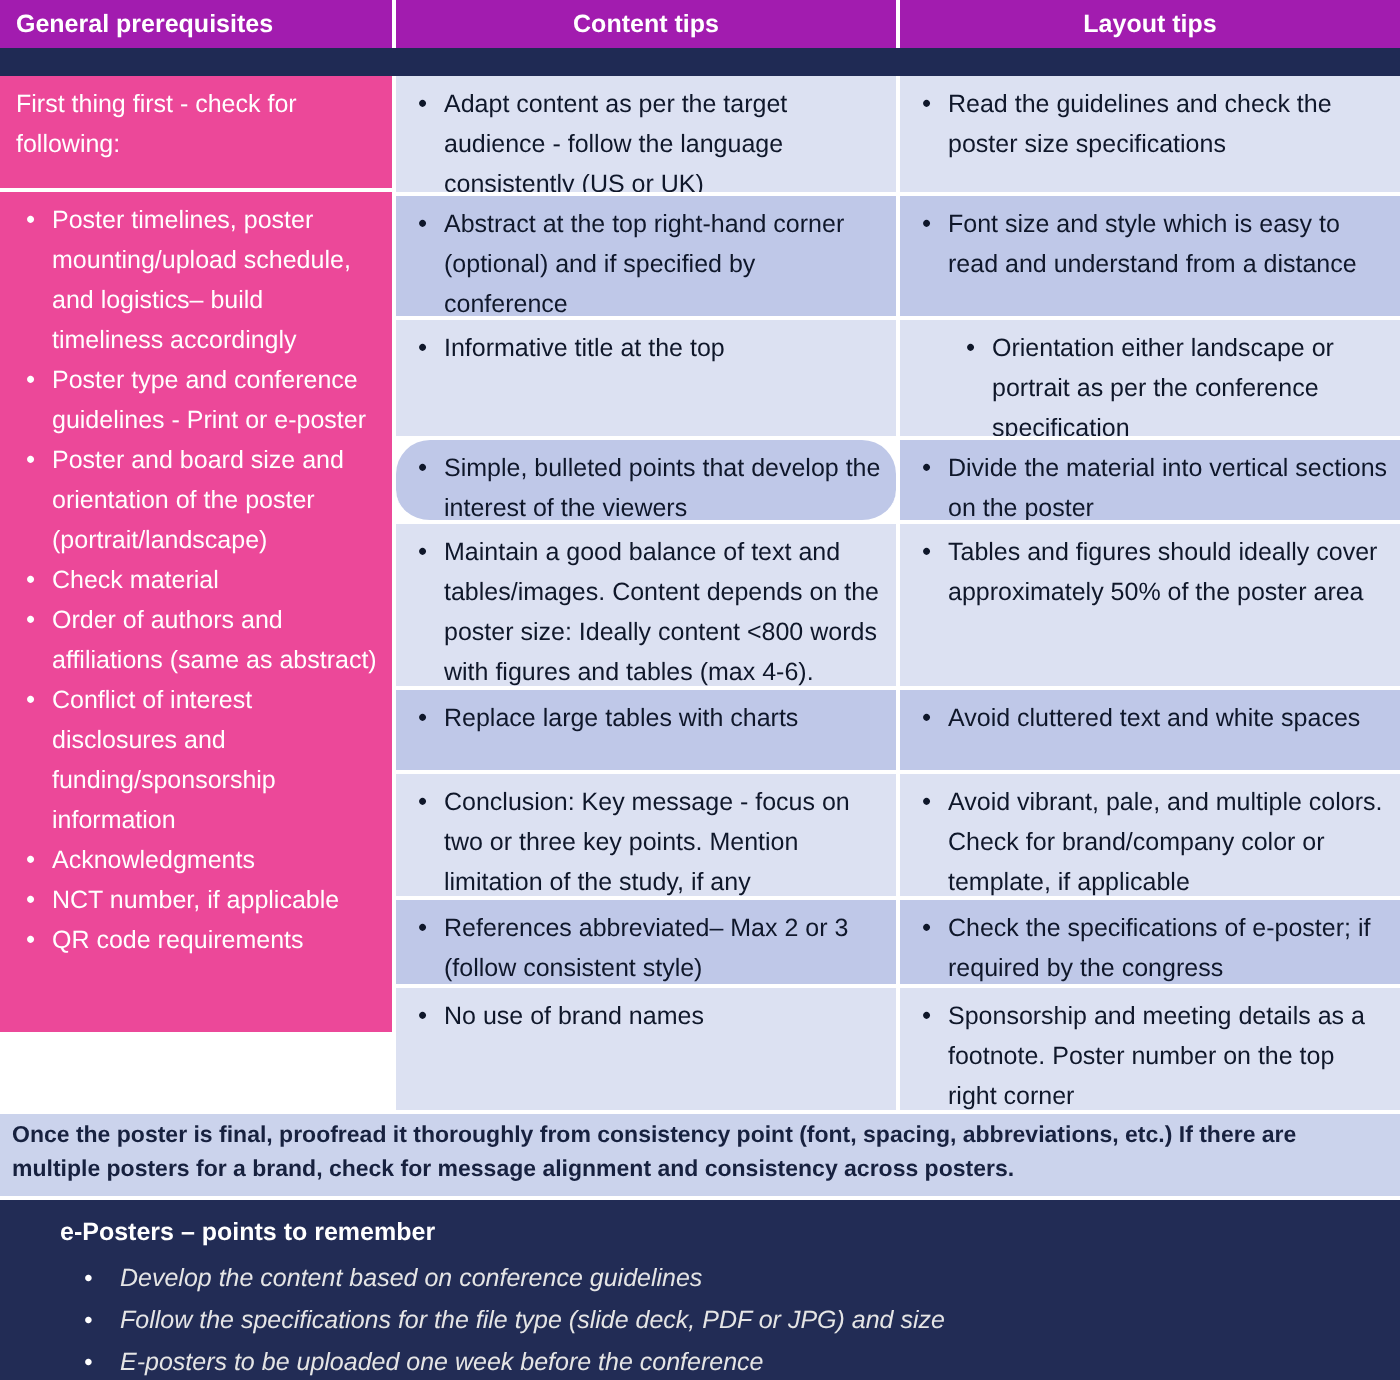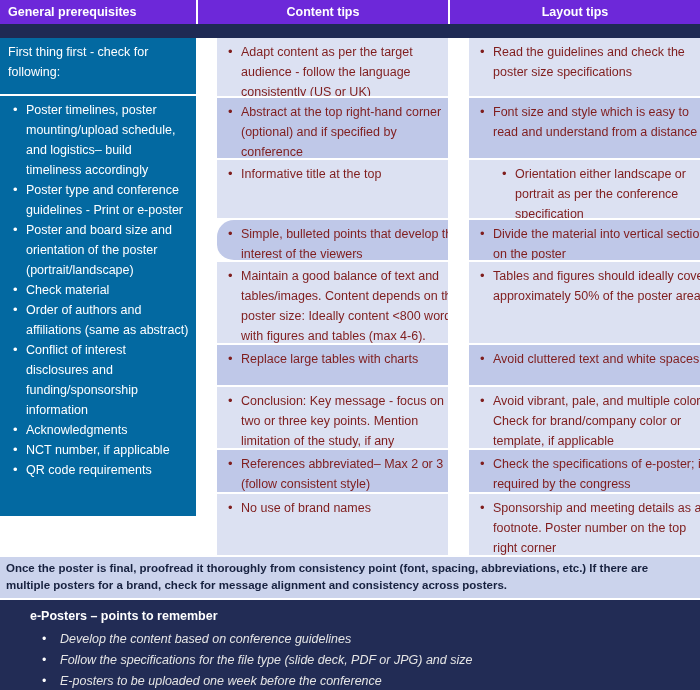--- a/index.html
+++ b/index.html
@@ -19,21 +19,21 @@
     background: #ffffff;
   }
 
   
   .header-row {
     display: flex;
     height: 24px;
     width: 700px;
   }
   .header-cell {
-    background: #6d28d9;
+    background: #a21caf;
     color: #ffffff;
     font-weight: bold;
     font-size: 12.5px;
     line-height: 24px;
     border-right: 2px solid #ffffff;
     overflow: hidden;
     white-space: nowrap;
   }
   .header-cell.c1 { width: 198px; padding-left: 8px; text-align: left; }
   .header-cell.c2 { width: 252px; text-align: center; }
@@ -63,39 +63,38 @@
 
   
   .cell {
     width: 100%;
     padding: 4px 6px 4px 6px;
     border-bottom: 2px solid #ffffff;
     overflow: hidden;
   }
   
   .col1 .cell {
-    background: #0369a1;
+    background: #ec4899;
     color: #ffffff;
     font-size: 12.5px;
     line-height: 20px;
   }
   .col1 .cell.intro {
     padding-left: 8px;
   }
   .col1 .tail-blank {
     background: #ffffff;
     border-bottom: none;
   }
 
   
   .col2 .cell, .col3 .cell {
-    color: #7f1d1d;
+    color: #0f172a;
     font-size: 12.5px;
     line-height: 20px;
-    margin-left: 19px;
   }
   .band-a { background: #DCE1F2; }
   .band-b { background: #BFC8E8; }
 
   ul.bl {
     margin: 0;
     padding: 0 0 0 18px;
     list-style: none;
   }
   ul.bl > li {

